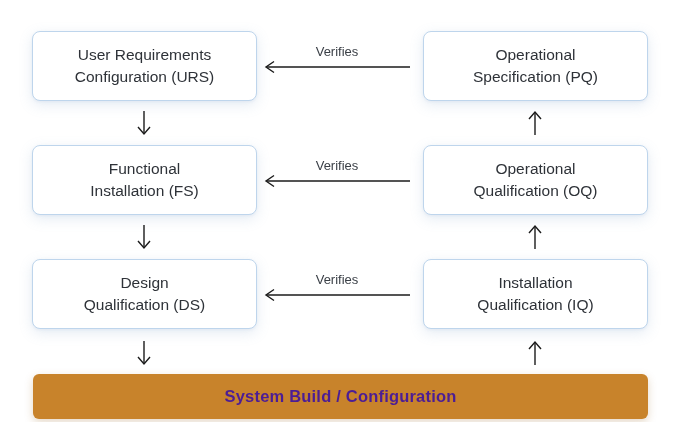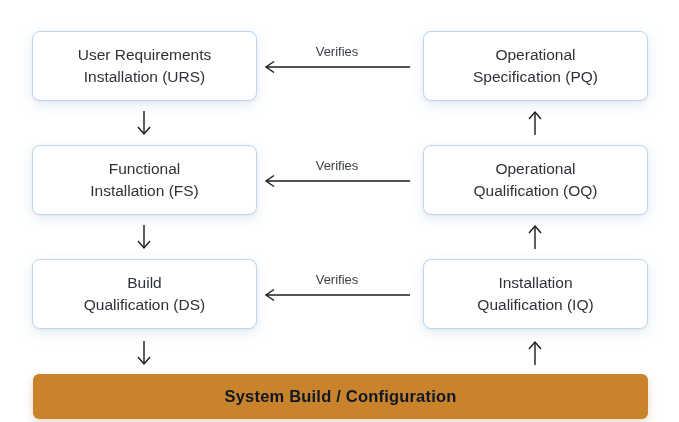--- a/index.html
+++ b/index.html
@@ -77,46 +77,46 @@
     left: 33px;
     top: 374px;
     width: 615px;
     height: 45px;
     background: #c8832b;
     border-radius: 6px;
     box-shadow: 0 3px 8px rgba(150, 100, 30, 0.25);
     display: flex;
     align-items: center;
     justify-content: center;
-    color: #0f172a;
+    color: #4c1d95;
     font-size: 16.5px;
     font-weight: bold;
     letter-spacing: 0.2px;
   }
   .arrow-stroke {
     stroke: #1b1b1b;
     stroke-width: 1.4;
     fill: none;
   }
 </style>
 </head>
 <body>
 
 <div class="canvas">
 
   <div class="box col-left row-1">
     <span>User Requirements</span>
-    <span>Installation (URS)</span>
+    <span>Configuration (URS)</span>
   </div>
   <div class="box col-left row-2">
     <span>Functional</span>
     <span>Installation (FS)</span>
   </div>
   <div class="box col-left row-3">
-    <span>Build</span>
+    <span>Design</span>
     <span>Qualification (DS)</span>
   </div>
 
   <div class="box col-right row-1">
     <span>Operational</span>
     <span>Specification (PQ)</span>
   </div>
   <div class="box col-right row-2">
     <span>Operational</span>
     <span>Qualification (OQ)</span>

